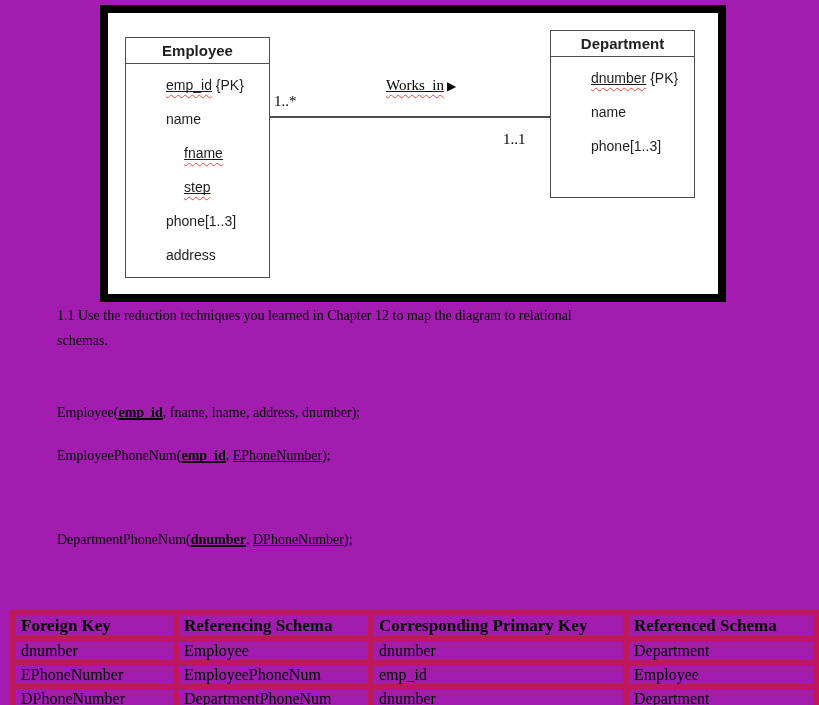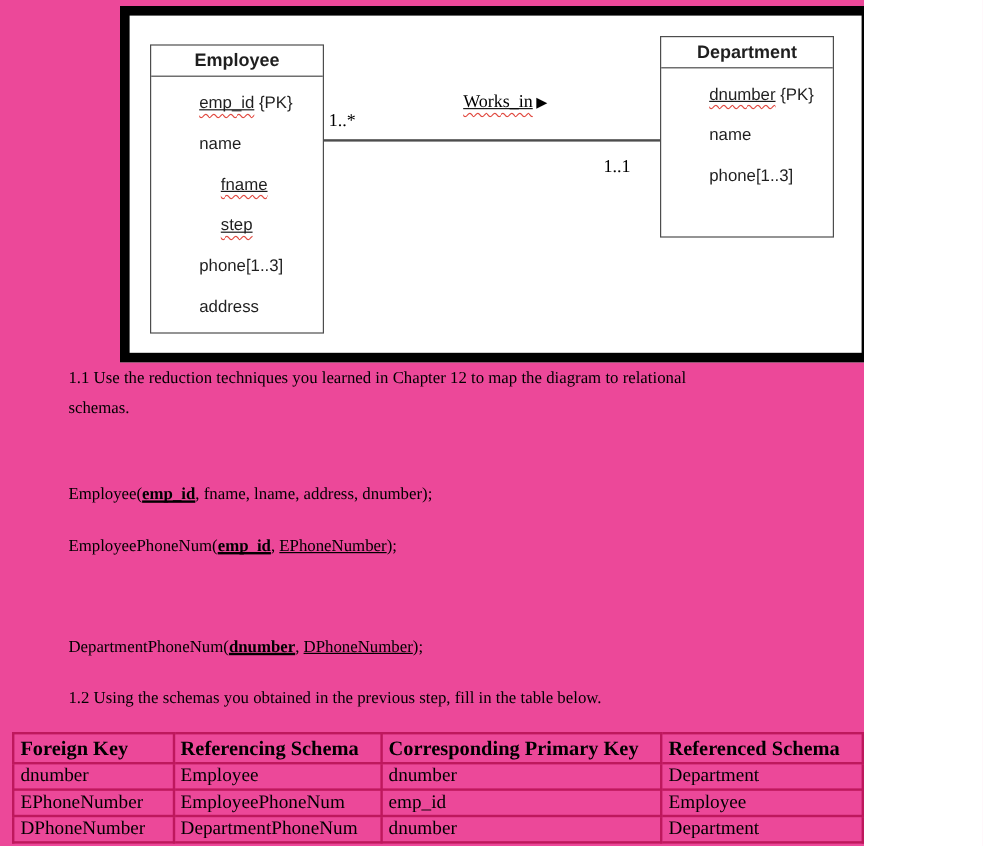--- a/index.html
+++ b/index.html
@@ -1,18 +1,18 @@
 <!DOCTYPE html>
 <html><head>
 <meta charset="utf-8">
 <style>
   * { margin:0; padding:0; box-sizing:border-box; }
   html,body { background:#ffffff; }
   .page {
-    position:relative; width:720px; height:705px; background:#ec4899;
+    position:relative; width:819px; height:705px; background:#a21caf;
     overflow:hidden; color:#000;
     font-family:"Liberation Serif", serif;
   }
 
   
   .diagram-frame {
     position:absolute; left:100px; top:5px; width:626px; height:297px;
     border:8px solid #000; background:#fff;
   }
   .entity {
@@ -57,21 +57,21 @@
   .fk { text-decoration:underline; text-decoration-thickness:1px;
         text-decoration-skip-ink:none; }
 
   
   .fk-table {
     position:absolute; left:10px; top:610px;
     border-collapse:collapse; table-layout:fixed;
     font-family:"Liberation Serif", serif;
   }
   .fk-table th, .fk-table td {
-    border:2px solid #be185d; text-align:left; padding:0 5px;
+    border:6px solid #be185d; text-align:left; padding:0 5px;
     overflow:hidden; white-space:nowrap;
   }
   .fk-table th { font-size:17px; font-weight:bold; height:25px; }
   .fk-table td { font-size:16px; height:22px; }
   .c0 { width:163px; } .c1 { width:195px; } .c2 { width:255px; } .c3 { width:190px; }
 </style>
 </head>
 <body>
 
 <div class="page">
@@ -110,21 +110,20 @@
     <div>schemas.</div>
   </div>
 
   <div class="schema-line s0"><span>Employee(</span><span class="pk">emp_id</span><span></span><span class="fk"></span><span>, fname, lname, address, dnumber);</span></div>
 
   <div class="schema-line s1"><span>EmployeePhoneNum(</span><span class="pk">emp_id</span><span>, </span><span class="fk">EPhoneNumber</span><span>);</span></div>
 
 
   <div class="schema-line s3"><span>DepartmentPhoneNum(</span><span class="pk">dnumber</span><span>, </span><span class="fk">DPhoneNumber</span><span>);</span></div>
 
-  <div class="para p2">1.2 Using the schemas you obtained in the previous step, fill in the table below.</div>
 
   <table class="fk-table">
     <colgroup>
         <col class="c0">
         <col class="c1">
         <col class="c2">
         <col class="c3">
       </colgroup>
     <thead>
       <tr>

